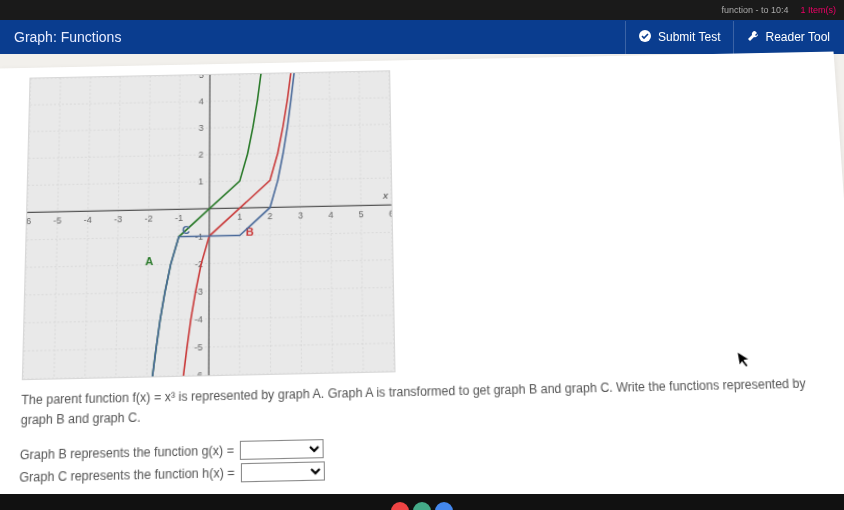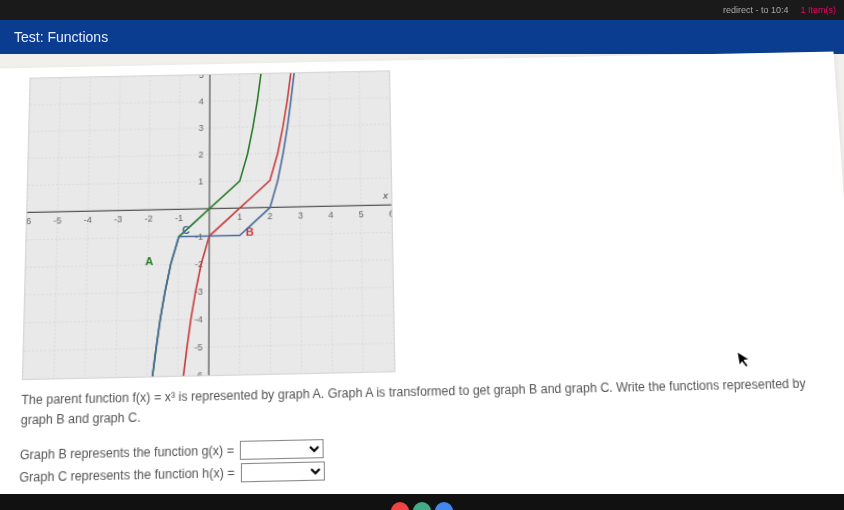--- a/index.html
+++ b/index.html
@@ -102,26 +102,45 @@
       background:#111;
       display:flex; justify-content:center; gap:4px;
       align-items:flex-end; padding-bottom:0;
     }
     .dock span{ width:18px;height:18px;border-radius:50%; transform:translateY(10px);}
   </style>
 </head>
 <body>
 
 <div class="browser-chrome">
-  <span>redirect - to 10:4</span>
+  <span>function - to 10:4</span>
   <span style="color:#e06;">1 Item(s)</span>
 </div>
 
 <div class="top-bar">
-  <div class="top-bar-left">Test: Functions</div>
+  <div class="top-bar-left">Graph: Functions</div>
+  <div class="top-bar-right">
+    <div class="top-btn">
+      <span>
+        <svg width="14" height="14" viewBox="0 0 14 14">
+            <circle cx="7" cy="7" r="6" fill="#fff"></circle>
+            <path d="M4 7 L6 9 L10 5" stroke="#0a3d8f" stroke-width="1.6" fill="none"></path>
+          </svg>
+      </span>
+      <span>Submit Test</span>
+    </div>
+    <div class="top-btn">
+      <span>
+        <svg width="14" height="14" viewBox="0 0 14 14">
+            <path d="M9 2a3 3 0 0 0-3 4L2 10l2 2 4-4a3 3 0 0 0 4-3l-2 2-1-1 2-2z" fill="#fff"></path>
+          </svg>
+      </span>
+      <span>Reader Tool</span>
+    </div>
+  </div>
 </div>
 
 <div class="page-wrap">
   <div class="page">
 
     <div class="graph-area">
       <svg viewBox="0 0 360 300" id="graph-svg">
           <line x1="0" y1="0" x2="0" y2="300" stroke="#cfcfcf" stroke-width="0.6" stroke-dasharray="2 2"></line>
           <line x1="30" y1="0" x2="30" y2="300" stroke="#cfcfcf" stroke-width="0.6" stroke-dasharray="2 2"></line>
           <line x1="60" y1="0" x2="60" y2="300" stroke="#cfcfcf" stroke-width="0.6" stroke-dasharray="2 2"></line>

